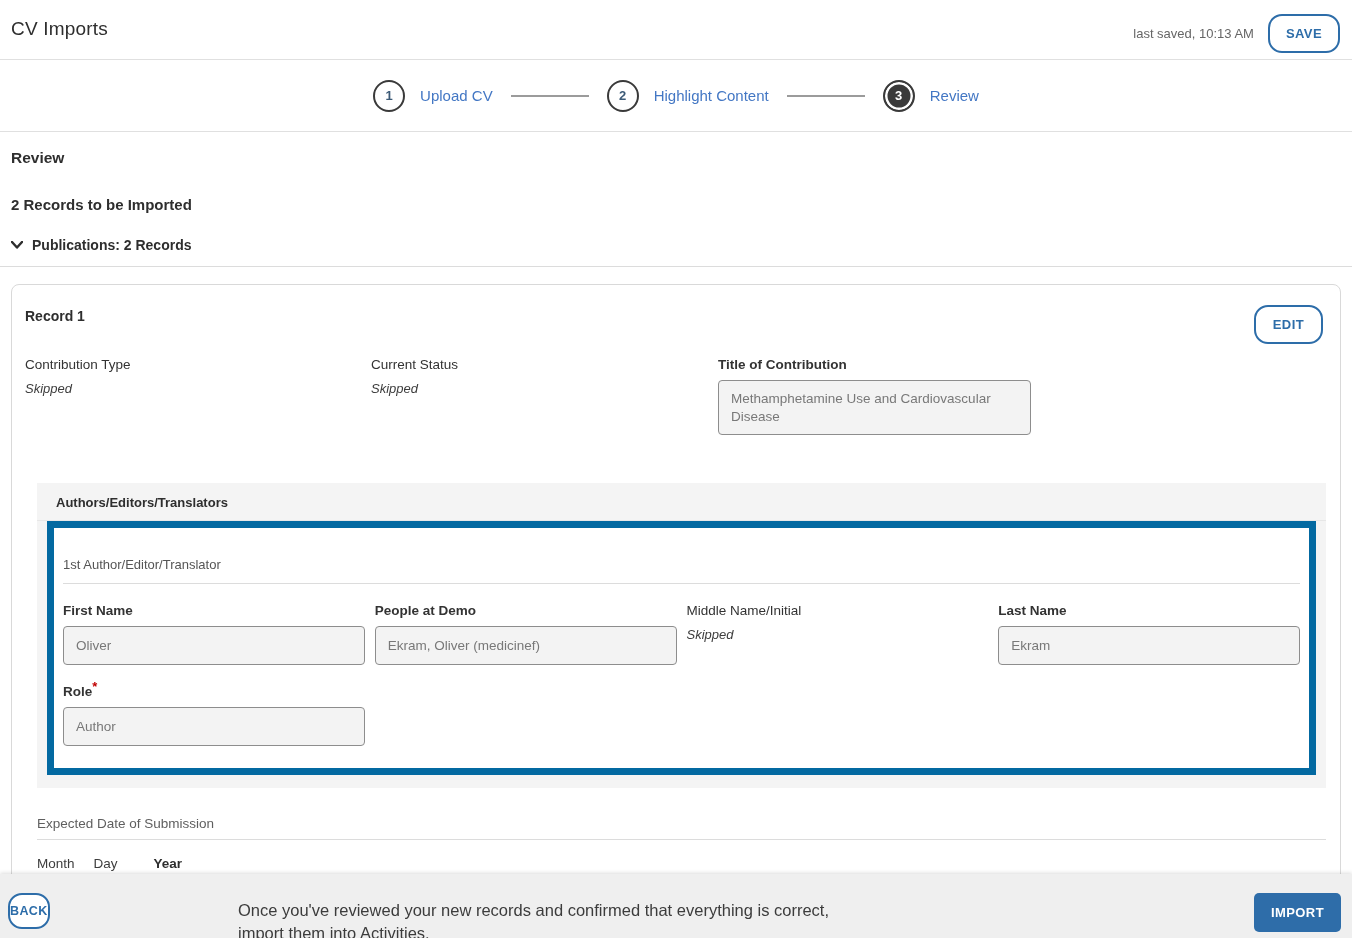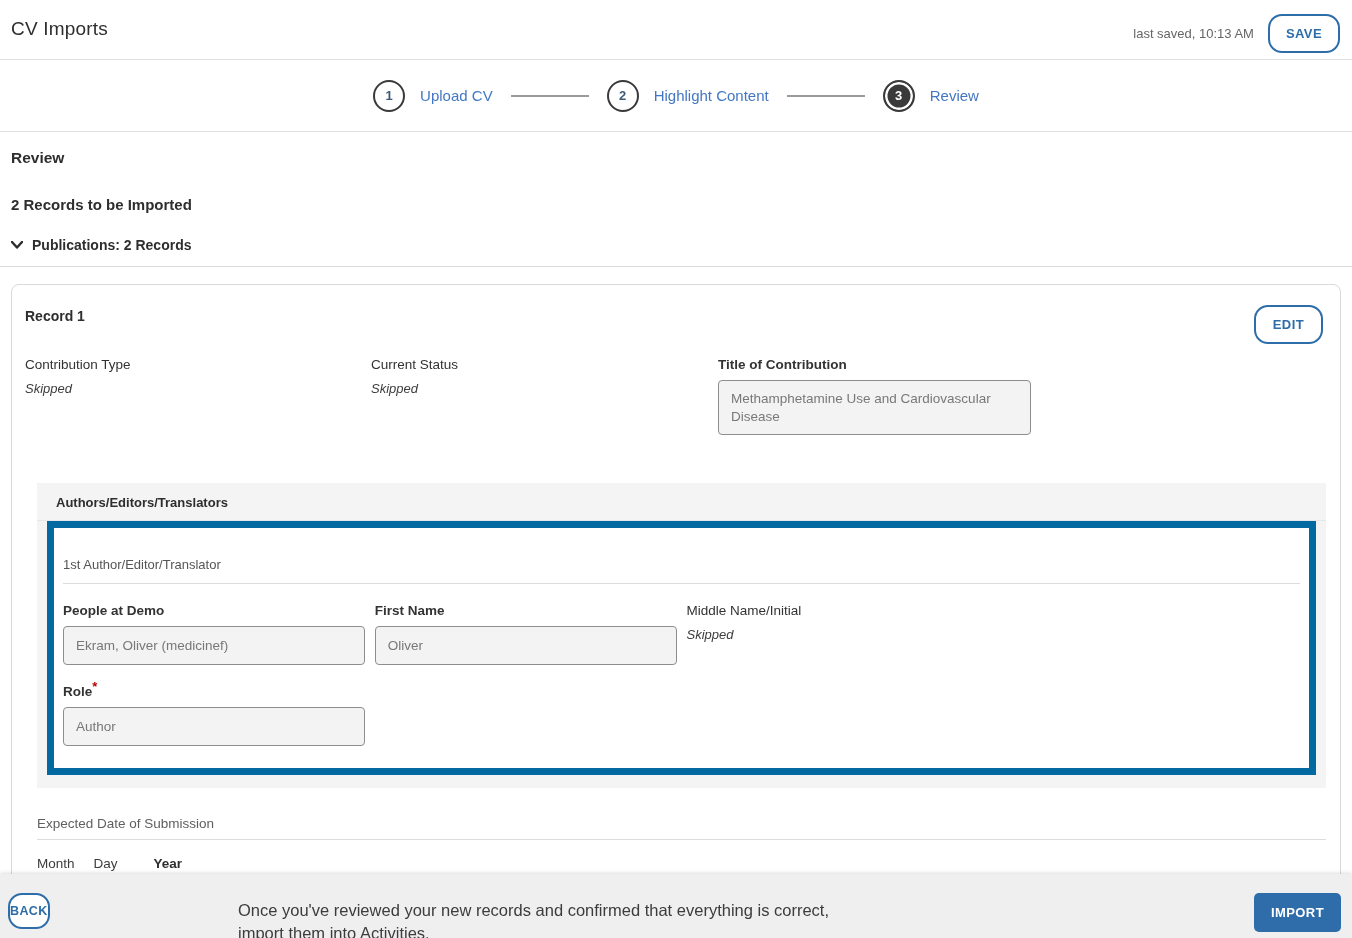--- a/index.html
+++ b/index.html
@@ -166,30 +166,34 @@
       </div>
     </div>
 
     <div class="authors-section">
       <div class="authors-header">Authors/Editors/Translators</div>
       <div class="authors-panel">
         <div class="entry-label">1st Author/Editor/Translator</div>
 
         <div class="author-grid">
           <div>
+            <div class="field-label bold">First Name</div>
+            <div class="input-box">Oliver</div>
+          </div>
+          <div>
             <div class="field-label bold">People at Demo</div>
             <div class="input-box">Ekram, Oliver (medicinef)</div>
           </div>
           <div>
-            <div class="field-label bold">First Name</div>
-            <div class="input-box">Oliver</div>
-          </div>
-          <div>
             <div class="field-label">Middle Name/Initial</div>
             <div class="skipped-value">Skipped</div>
+          </div>
+          <div>
+            <div class="field-label bold">Last Name</div>
+            <div class="input-box">Ekram</div>
           </div>
         </div>
 
         <div class="role-field">
           <div class="field-label bold"><span>Role</span><span class="req-star">*</span></div>
           <div class="input-box">Author</div>
         </div>
       </div>
     </div>
 

